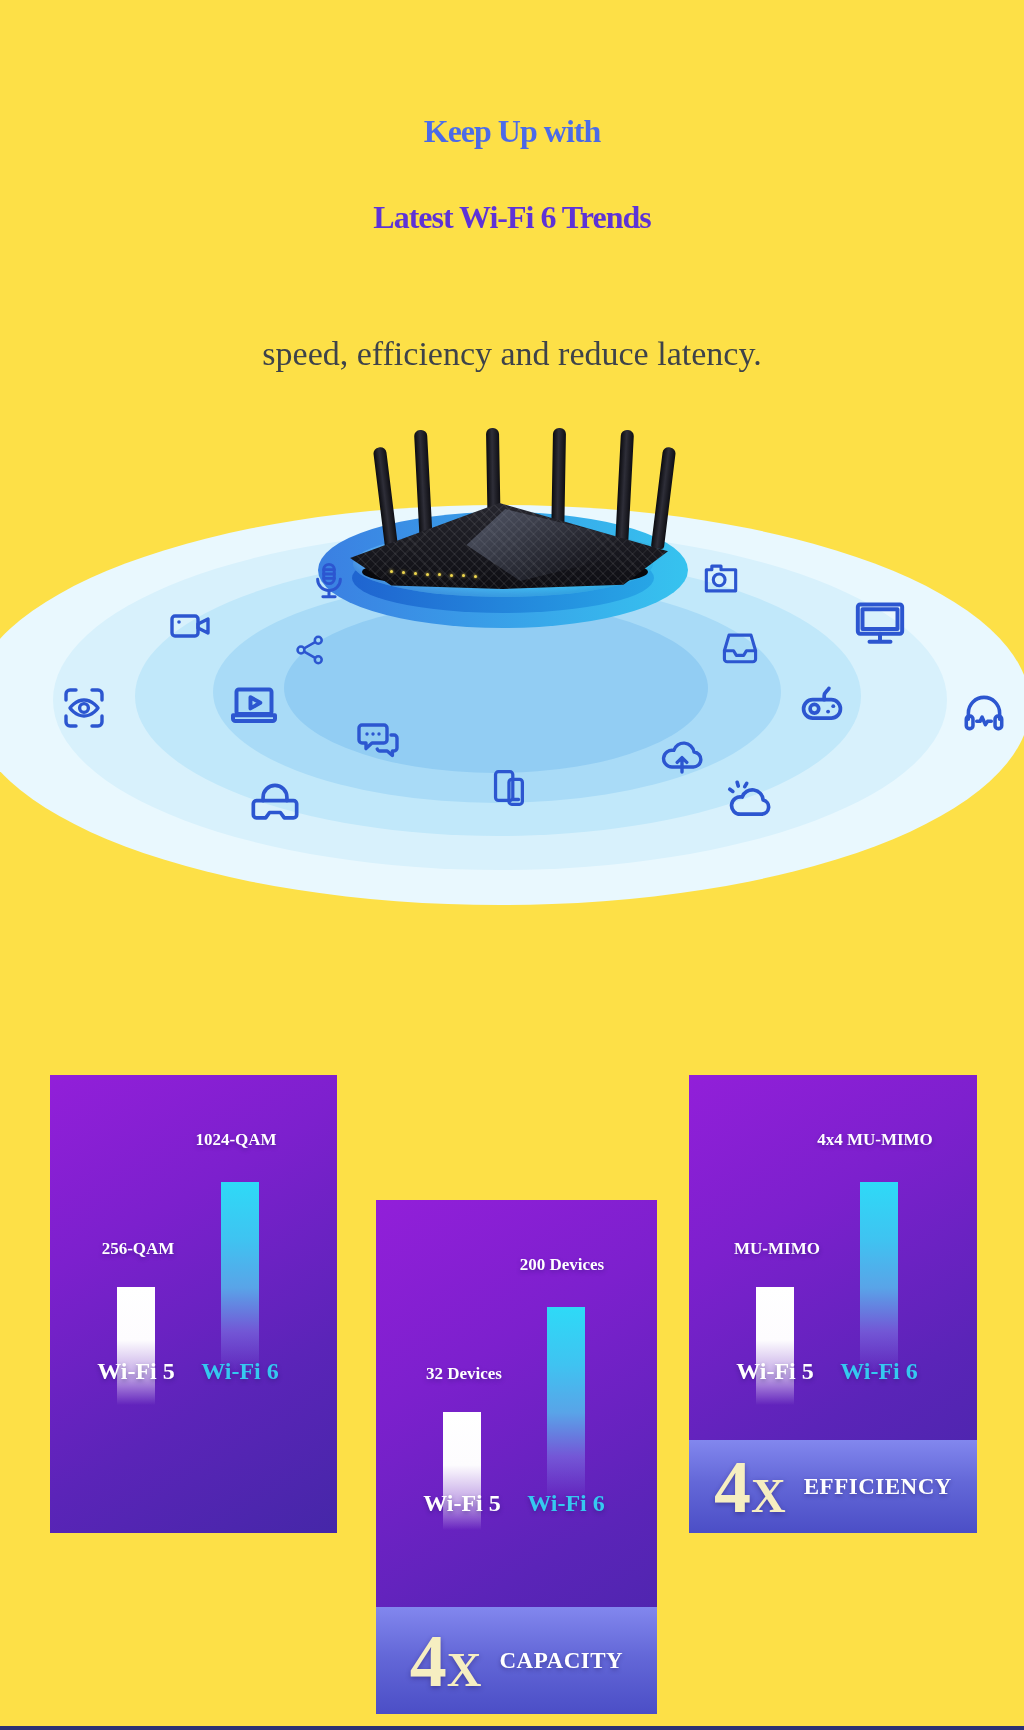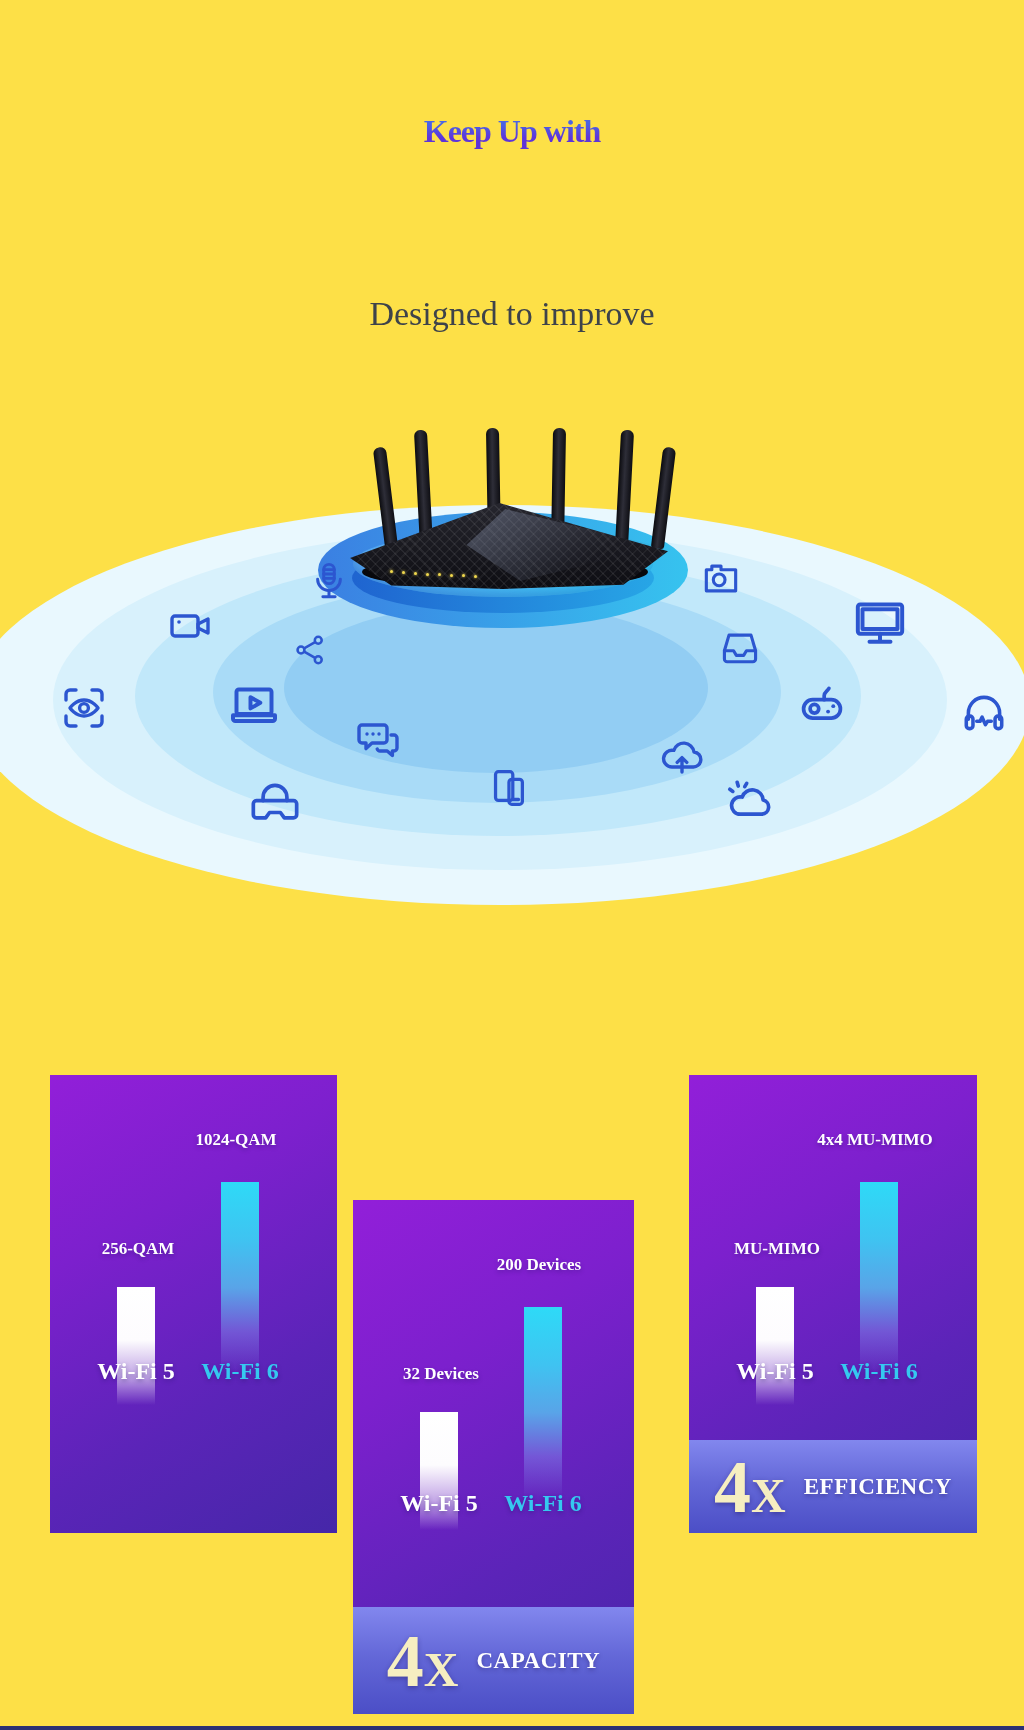--- a/index.html
+++ b/index.html
@@ -44,21 +44,21 @@
     border-radius:40%/60%;background:#08080c;}
   .led{position:absolute;width:3px;height:3px;border-radius:50%;z-index:9;
     background:#f0d84e;box-shadow:0 0 3px #f0d84e;}
   
   .dev-icon{position:absolute;z-index:10;color:#2c56d0;display:block;}
   .dev-icon svg{display:block;}
   
   .card{position:absolute;overflow:hidden;
     background:linear-gradient(150deg,#921fd9 0%,#7c20cd 32%,#5b24b8 68%,#4527a8 100%);}
   .card--speed{left:50px;top:1075px;width:287px;height:458px;}
-  .card--capacity{left:353px;top:1200px;width:281px;height:514px;}
+  .card--capacity{left:376px;top:1200px;width:281px;height:514px;}
   .card--efficiency{left:689px;top:1075px;width:288px;height:458px;}
   .val-label{position:absolute;width:230px;text-align:center;color:#fff;
     font-size:17px;font-weight:700;text-shadow:0 2px 4px rgba(30,20,90,.35);}
   .val6{left:71px;top:55px;}
   .val5{left:-27px;top:164px;}
   .bar{position:absolute;}
   .bar6{left:171px;top:107px;width:38px;height:192px;
     background:linear-gradient(180deg,#2edaf7 0%,#3fc3f1 30%,#59a4e8 55%,rgba(122,114,226,.65) 78%,rgba(122,114,226,0) 100%);}
   .bar5{left:67px;top:212px;width:38px;height:118px;
     background:linear-gradient(180deg,#ffffff 0%,#fdfcfe 45%,rgba(255,255,255,.6) 75%,rgba(255,255,255,0) 100%);}
@@ -81,22 +81,22 @@
   .card--speed .benefit{width:118px;}
   
   .bottom-rule{position:absolute;left:0;bottom:0;width:100%;height:4px;background:#2b3173;}
 </style>
 </head>
 <body>
 
 <div class="page">
 
   <div class="hero-header">
-    <h1 class="hero-title"><span>Keep Up with</span><br></h1>
-    <p class="hero-subtitle"><span>Designed to improve</span><br></p>
+    <h1 class="hero-title"><span>Keep Up with</span><br><span>Latest Wi-Fi 6 Trends</span></h1>
+    <p class="hero-subtitle"><br><span>speed, efficiency and reduce latency.</span></p>
   </div>
 
   <div class="scene">
     <div class="ring ring1"></div>
     <div class="ring ring2"></div>
     <div class="ring ring3"></div>
     <div class="ring ring4"></div>
     <div class="ring ring5"></div>
     <div class="ring ring-vivid"></div>
     <div class="ring platform-side"></div>

